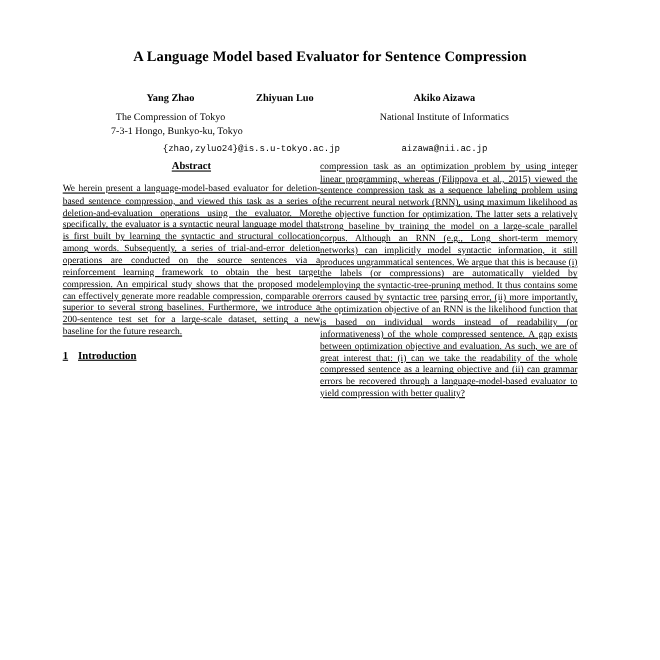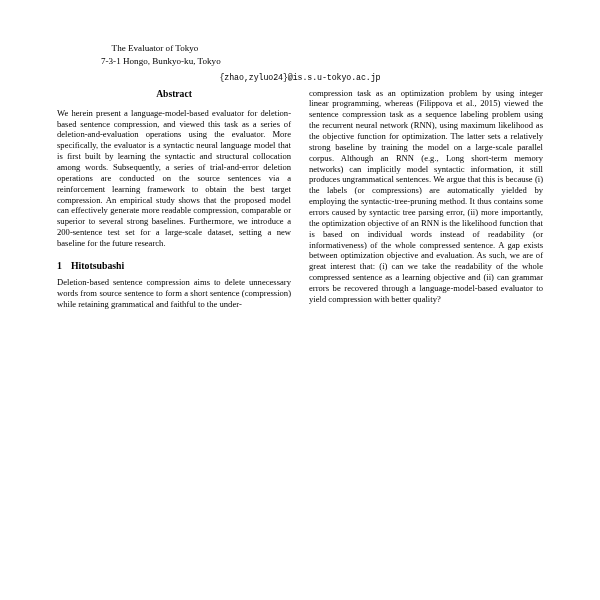--- a/index.html
+++ b/index.html
@@ -53,21 +53,21 @@
   .name-cell.mid   { width: 100px; }
   .name-cell.right { width: 190px; }
   .aff-line { white-space: nowrap; }
   .mono {
     font-family: "Liberation Mono", monospace;
     font-size: 8.3px;
     letter-spacing: -0.1px;
   }
   .columns {
     display: flex;
-    gap: 18px;
+    text-decoration: underline;
   }
   .col {
     width: 234px;
     font-size: 8.6px;
     line-height: 1.265;
     text-align: justify;
   }
   .section-head {
     text-align: center;
     font-weight: bold;
@@ -86,48 +86,55 @@
     text-indent: 0;
   }
   p.indent { text-indent: 9px; }
   .abstract-body p { text-align: justify; }
 </style>
 </head>
 <body>
 
 <div class="page">
 
+  <div class="title">A Language Model based Evaluator for Sentence Compression</div>
 
+  <div class="author-names-row">
+    <div class="name-cell left">Yang Zhao</div>
+    <div class="name-cell mid">Zhiyuan Luo</div>
+    <div class="name-cell right">Akiko Aizawa</div>
+  </div>
 
   <div class="authors">
     <div class="author-block left">
-      <div class="aff-line">The Evaluator of Tokyo</div>
+      <div class="aff-line">The Compression of Tokyo</div>
       <div class="aff-line">7-3-1 Hongo, Bunkyo-ku, Tokyo</div>
     </div>
     <div class="author-block mid"></div>
     <div class="author-block right">
+      <div class="aff-line">National Institute of Informatics</div>
     </div>
   </div>
 
   <div class="authors" style="margin-top:2px;">
-    <div class="author-block left mono" style="width:208px;">{zhao,zyluo24}@is.s.u-tokyo.ac.jp</div>
+    <div class="author-block left mono" style="width:208px;text-align:right;">{zhao,zyluo24}@is.s.u-tokyo.ac.jp</div>
+    <div class="author-block right mono" style="width:190px;">aizawa@nii.ac.jp</div>
   </div>
 
   <div class="columns">
 
     <div class="col">
       <div class="section-head">Abstract</div>
       <div class="abstract-body">
         <p>We herein present a language-model-based evaluator for deletion-based sentence compression, and viewed this task as a series of deletion-and-evaluation operations using the evaluator. More specifically, the evaluator is a syntactic neural language model that is first built by learning the syntactic and structural collocation among words. Subsequently, a series of trial-and-error deletion operations are conducted on the source sentences via a reinforcement learning framework to obtain the best target compression. An empirical study shows that the proposed model can effectively generate more readable compression, comparable or superior to several strong baselines. Furthermore, we introduce a 200-sentence test set for a large-scale dataset, setting a new baseline for the future research.</p>
       </div>
 
       <div class="numbered-head">
-        <span class="num">1</span><span>Hitotsubashi</span>
+        <span class="num">1</span><span>Introduction</span>
       </div>
-      <p>Deletion-based sentence compression aims to delete unnecessary words from source sentence to form a short sentence (compression) while retaining grammatical and faithful to the under-</p>
     </div>
 
     <div class="col">
       <p>compression task as an optimization problem by using integer linear programming, whereas (Filippova et al., 2015) viewed the sentence compression task as a sequence labeling problem using the recurrent neural network (RNN), using maximum likelihood as the objective function for optimization. The latter sets a relatively strong baseline by training the model on a large-scale parallel corpus. Although an RNN (e.g., Long short-term memory networks) can implicitly model syntactic information, it still produces ungrammatical sentences. We argue that this is because (i) the labels (or compressions) are automatically yielded by employing the syntactic-tree-pruning method. It thus contains some errors caused by syntactic tree parsing error, (ii) more importantly, the optimization objective of an RNN is the likelihood function that is based on individual words instead of readability (or informativeness) of the whole compressed sentence. A gap exists between optimization objective and evaluation. As such, we are of great interest that: (i) can we take the readability of the whole compressed sentence as a learning objective and (ii) can grammar errors be recovered through a language-model-based evaluator to yield compression with better quality?</p>
     </div>
 
   </div>
 </div>
 
 </body></html>

